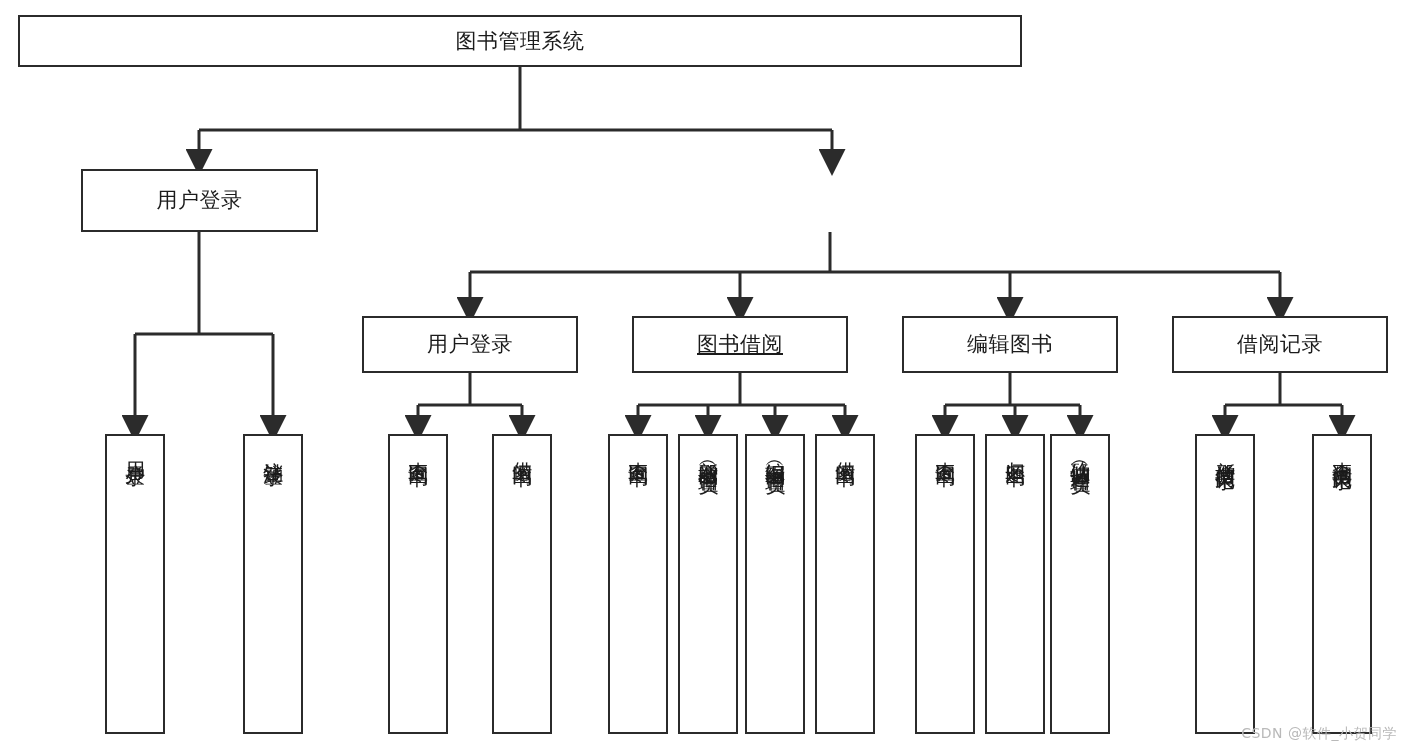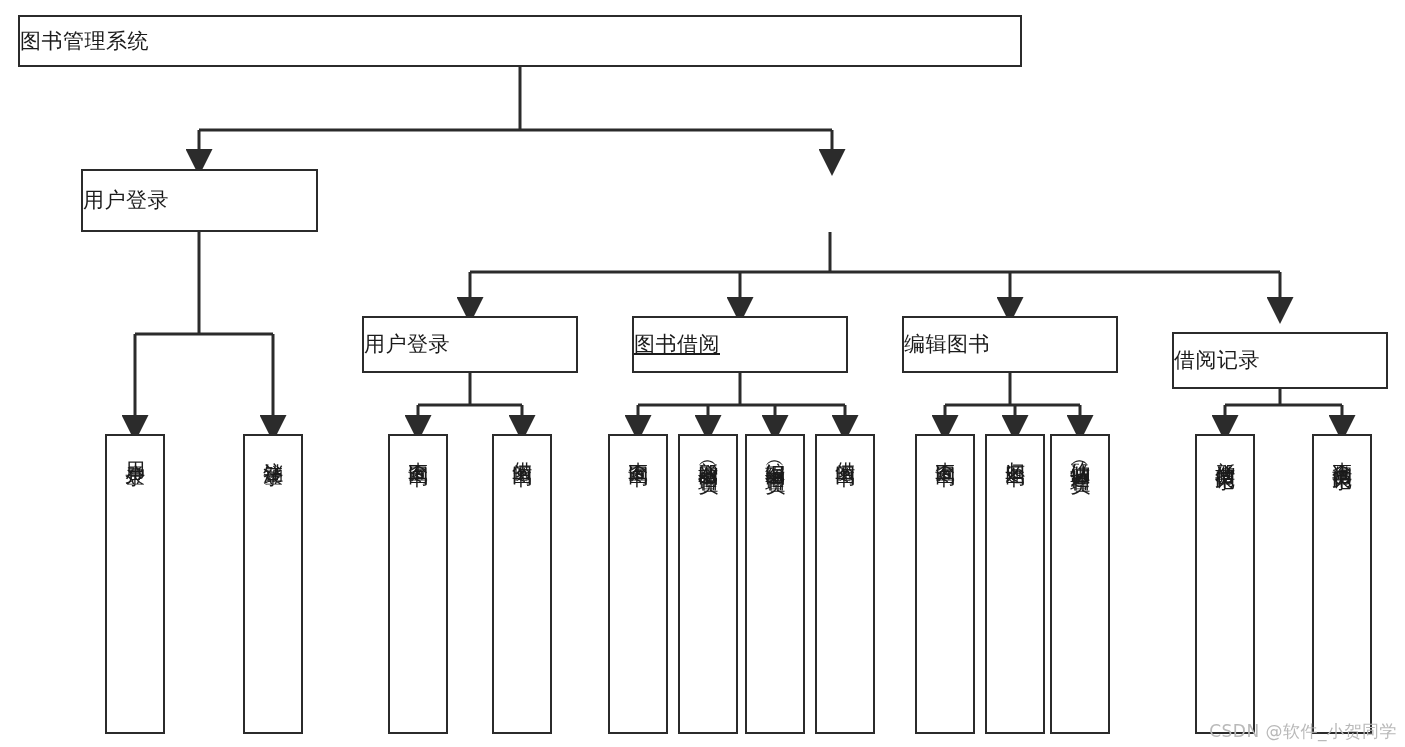--- a/index.html
+++ b/index.html
@@ -25,21 +25,21 @@
     height: 747px;
   }
   .node {
     position: absolute;
     box-sizing: border-box;
     border: 2.5px solid #2b2b2b;
     background: #ffffff;
     color: #1b1b1b;
     display: flex;
     align-items: center;
-    justify-content: flex-start;
+    justify-content: center;
     text-align: center;
     z-index: 2;
   }
   .node-h {
     font-size: 21px;
     letter-spacing: 0.5px;
     line-height: 1.15;
   }
   .node-root {
     font-size: 21px;
@@ -55,21 +55,21 @@
     font-size: 20px;
     line-height: 1.18;
     letter-spacing: 2px;
     white-space: nowrap;
     display: block;
   }
   .watermark {
     position: absolute;
     right: 8px;
     bottom: 4px;
-    font-size: 17px;
+    font-size: 14px;
     color: #b9b9b9;
     z-index: 5;
     white-space: nowrap;
     letter-spacing: 0.5px;
   }
 </style>
 </head>
 <body>
 
 <div id="canvas">
@@ -134,21 +134,21 @@
 
   <div class="node node-h" style="left:362px; top:316px; width:216px; height:57px;">
     <span>用户登录</span>
   </div>
   <div class="node node-h" style="left:632px; top:316px; width:216px; height:57px;text-decoration:underline;">
     <span>图书借阅</span>
   </div>
   <div class="node node-h" style="left:902px; top:316px; width:216px; height:57px;">
     <span>编辑图书</span>
   </div>
-  <div class="node node-h" style="left:1172px; top:316px; width:216px; height:57px;margin-top:16px;">
+  <div class="node node-h" style="left:1172px; top:316px; width:216px; height:57px;">
     <span>借阅记录</span>
   </div>
 
   <div class="node node-v" style="left:105px; top:434px; width:60px; height:300px;">
     <span class="vtext">用户登录</span>
   </div>
   <div class="node node-v" style="left:243px; top:434px; width:60px; height:300px;">
     <span class="vtext">注销登录</span>
   </div>
 

